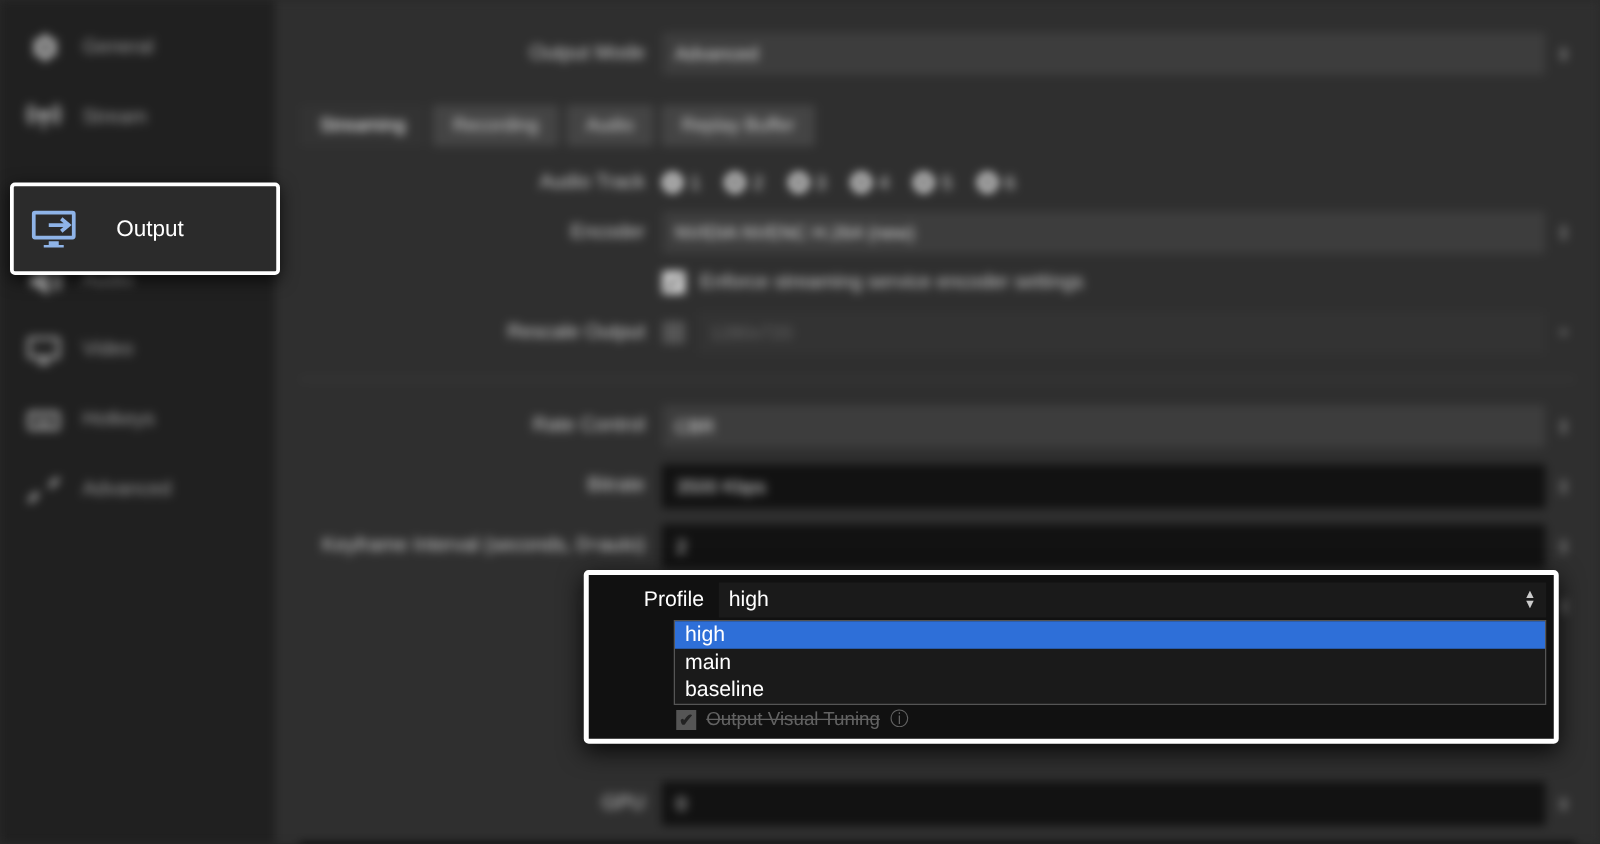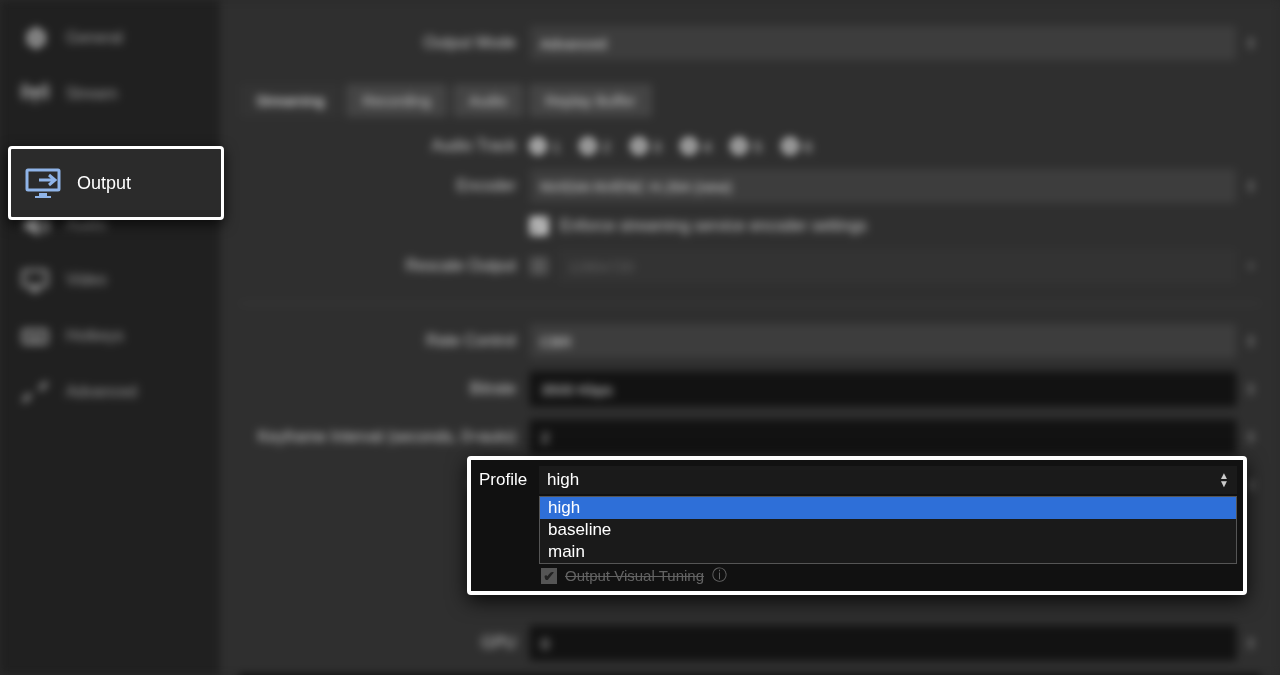--- a/index.html
+++ b/index.html
@@ -54,21 +54,21 @@
     top: 146px;
     left: 8px;
     width: 216px;
     height: 74px;
     background: #2b2b2b;
     border: 3px solid #fff;
     border-radius: 4px;
     display: flex;
     align-items: center;
     padding: 0 14px;
-    gap: 12px;
+    gap: 28px;
     box-shadow: 0 4px 14px rgba(0,0,0,0.7);
     z-index: 10;
   }
   .output-highlight .out-icon {
     width: 40px;
     height: 32px;
   }
   .output-highlight .out-label {
     color: #fff;
     font-size: 18px;
@@ -179,20 +179,21 @@
     background: #111;
     border: 4px solid #fff;
     border-radius: 4px;
     box-shadow: 0 6px 20px rgba(0,0,0,0.8);
     z-index: 20;
     padding: 6px;
   }
   .profile-row {
     display: flex;
     align-items: center;
+    margin-left: 36px;
   }
   .profile-row .plbl {
     width: 62px;
     text-align: left;
     color: #fff;
     font-size: 17px;
     padding-left: 2px;
   }
   .profile-select {
     flex: 1;
@@ -453,21 +454,21 @@
     <div class="profile-select">
       <span>high</span>
       <span class="arr">
           <span>▲</span>
           <span>▼</span>
         </span>
     </div>
   </div>
   <div class="profile-options">
     <div class="profile-opt sel">high</div>
+    <div class="profile-opt">main</div>
     <div class="profile-opt">baseline</div>
-    <div class="profile-opt">main</div>
   </div>
   <div class="profile-under">
     <span class="checkbox" style="background:#555;width:16px;height:16px;">✔</span>
     <span style="text-decoration:line-through;opacity:0.6;">Output Visual Tuning</span>
     <span style="opacity:0.6;">ⓘ</span>
   </div>
 </div>
 
 </body></html>

